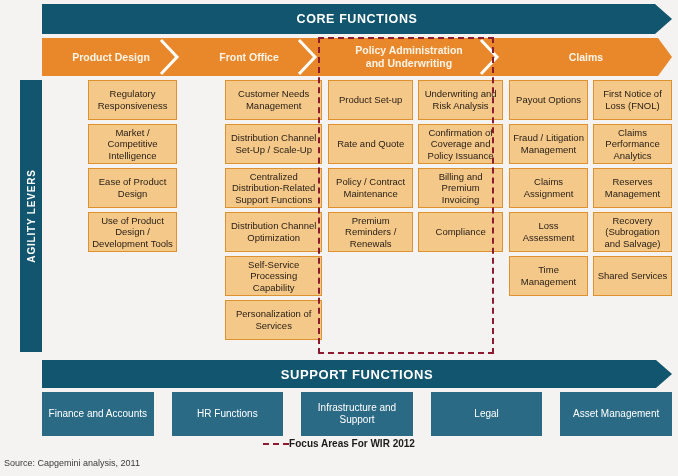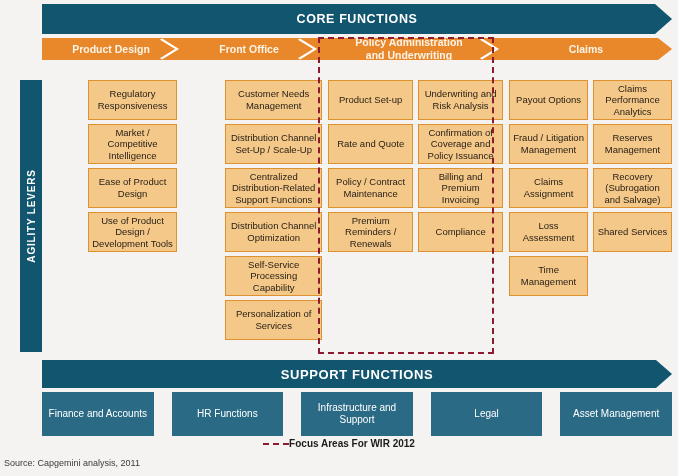--- a/index.html
+++ b/index.html
@@ -34,21 +34,21 @@
     -webkit-clip-path: polygon(0 0, calc(100% - 17px) 0, 100% 50%, calc(100% - 17px) 100%, 0 100%);
     clip-path: polygon(0 0, calc(100% - 17px) 0, 100% 50%, calc(100% - 17px) 100%, 0 100%);
   }
 
   
   #phase-band {
     position: absolute;
     left: 42px;
     top: 38px;
     width: 630px;
-    height: 22px;
+    height: 38px;
     display: flex;
     -webkit-clip-path: polygon(0 0, calc(100% - 14px) 0, 100% 50%, calc(100% - 14px) 100%, 0 100%);
     clip-path: polygon(0 0, calc(100% - 14px) 0, 100% 50%, calc(100% - 14px) 100%, 0 100%);
   }
   .phase-cell {
     position: relative;
     background: #e8882a;
     color: #fdf4e8;
     font-size: 10.5px;
     font-weight: bold;
@@ -298,20 +298,21 @@
       </div>
     <div class="lever-col" id="col-claims">
         <div class="subcol">
           <div class="lever-box">Payout Options</div>
           <div class="lever-box">Fraud / Litigation Management</div>
           <div class="lever-box">Claims Assignment</div>
           <div class="lever-box">Loss Assessment</div>
           <div class="lever-box">Time Management</div>
         </div>
         <div class="subcol">
+          <div class="lever-box">First Notice of Loss (FNOL)</div>
           <div class="lever-box">Claims Performance Analytics</div>
           <div class="lever-box">Reserves Management</div>
           <div class="lever-box">Recovery (Subrogation and Salvage)</div>
           <div class="lever-box">Shared Services</div>
         </div>
       </div>
   </div>
 
   <div id="focus-box"></div>
 

